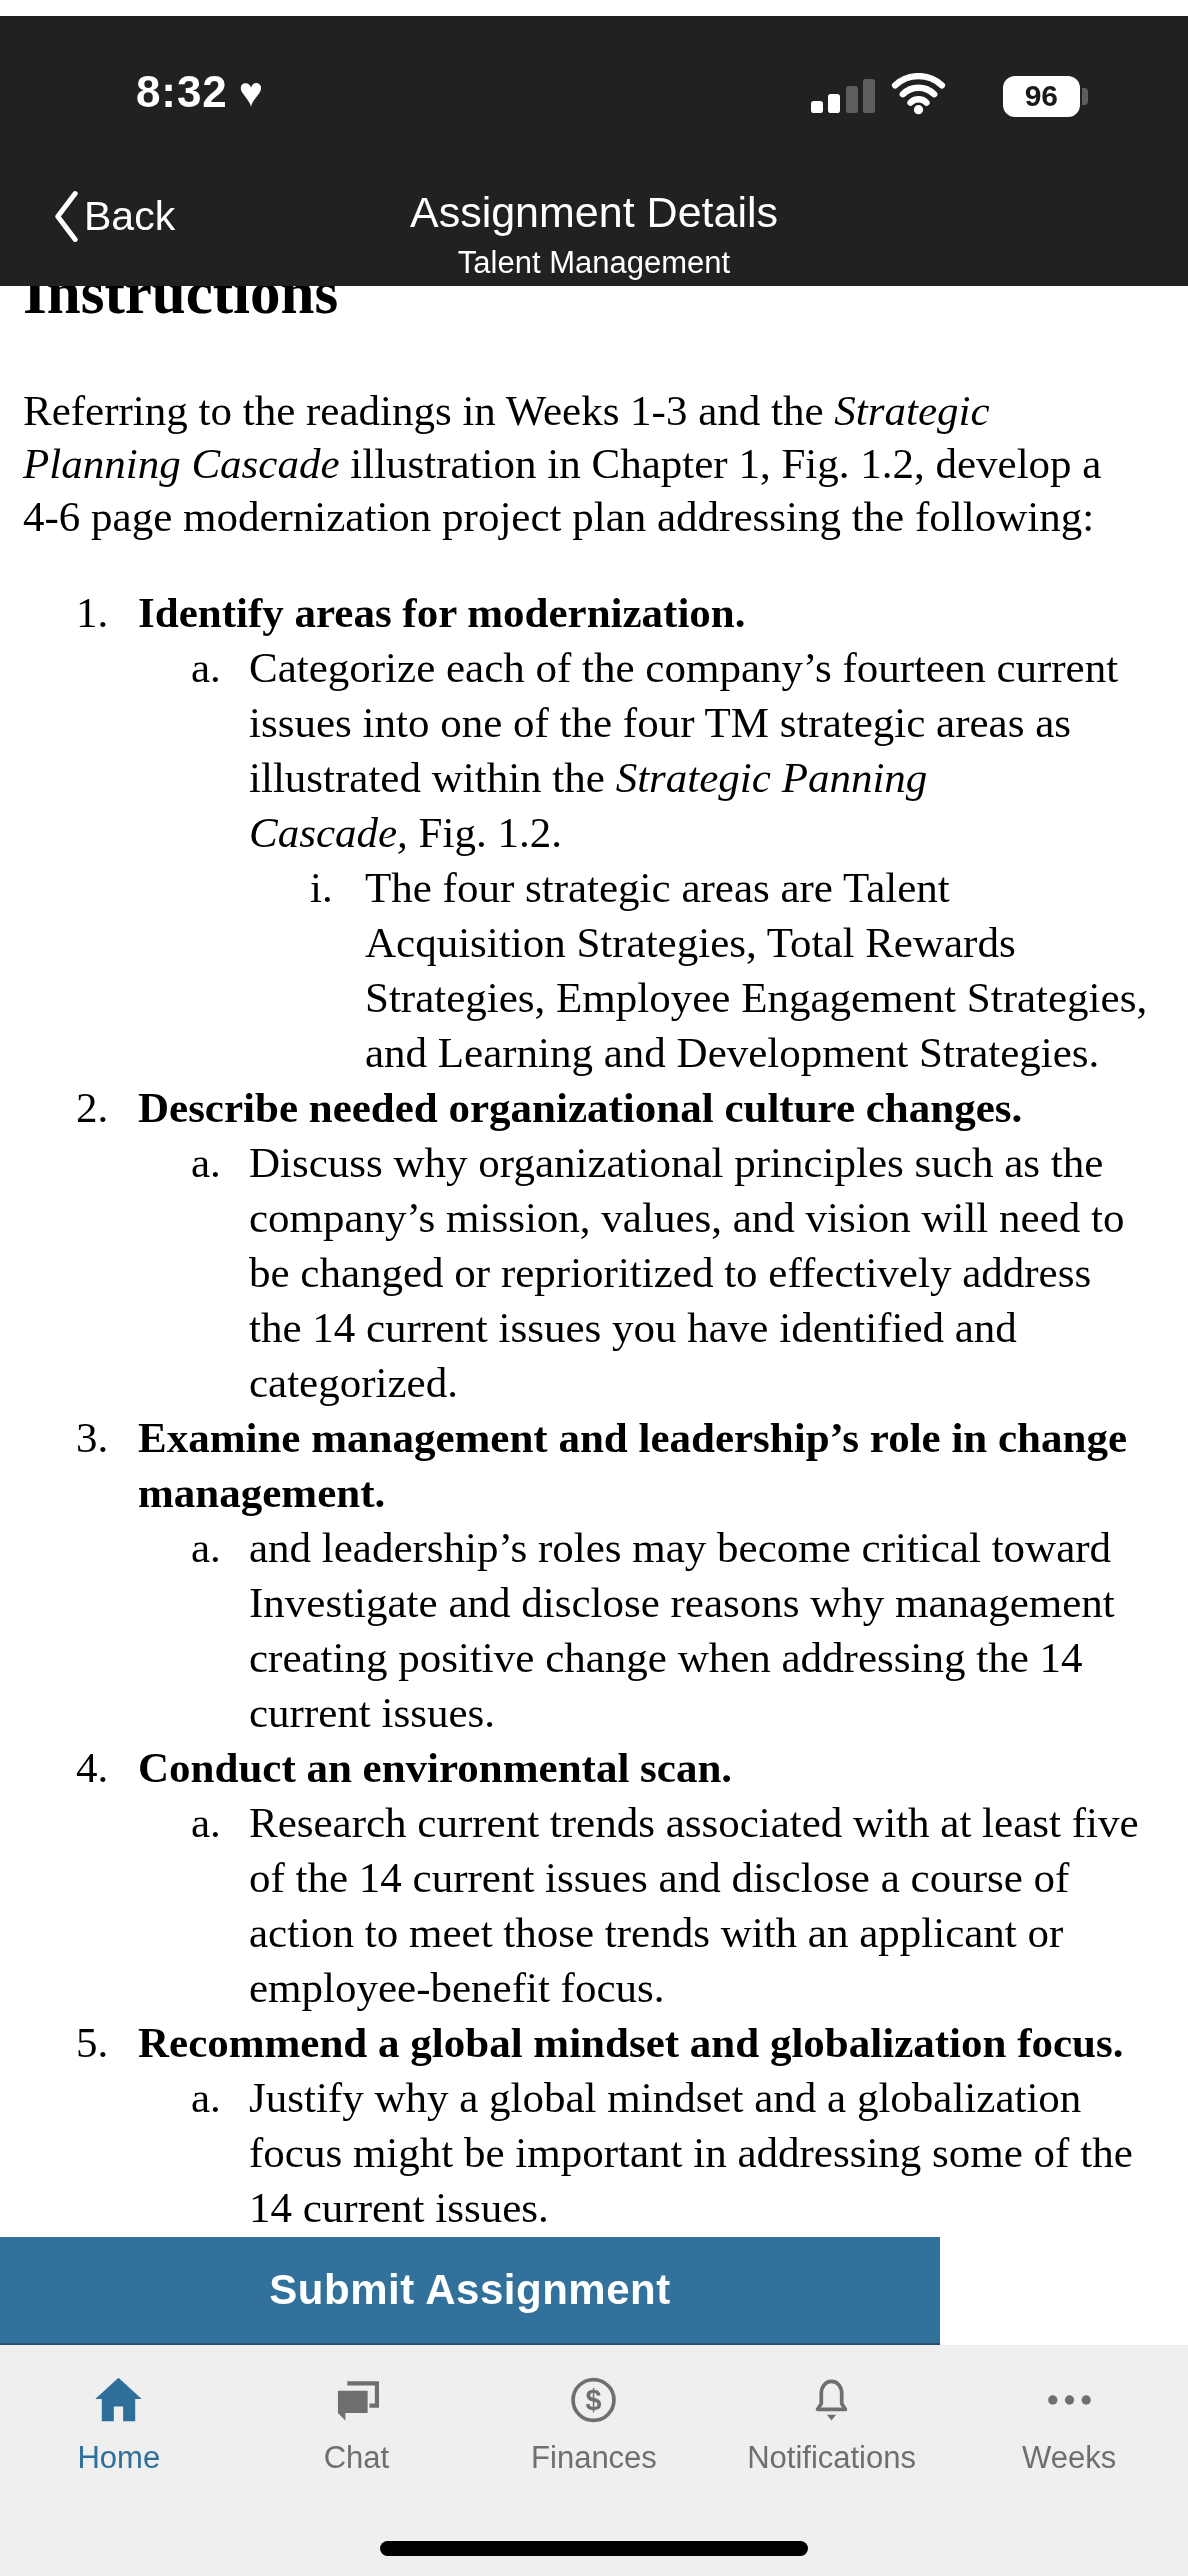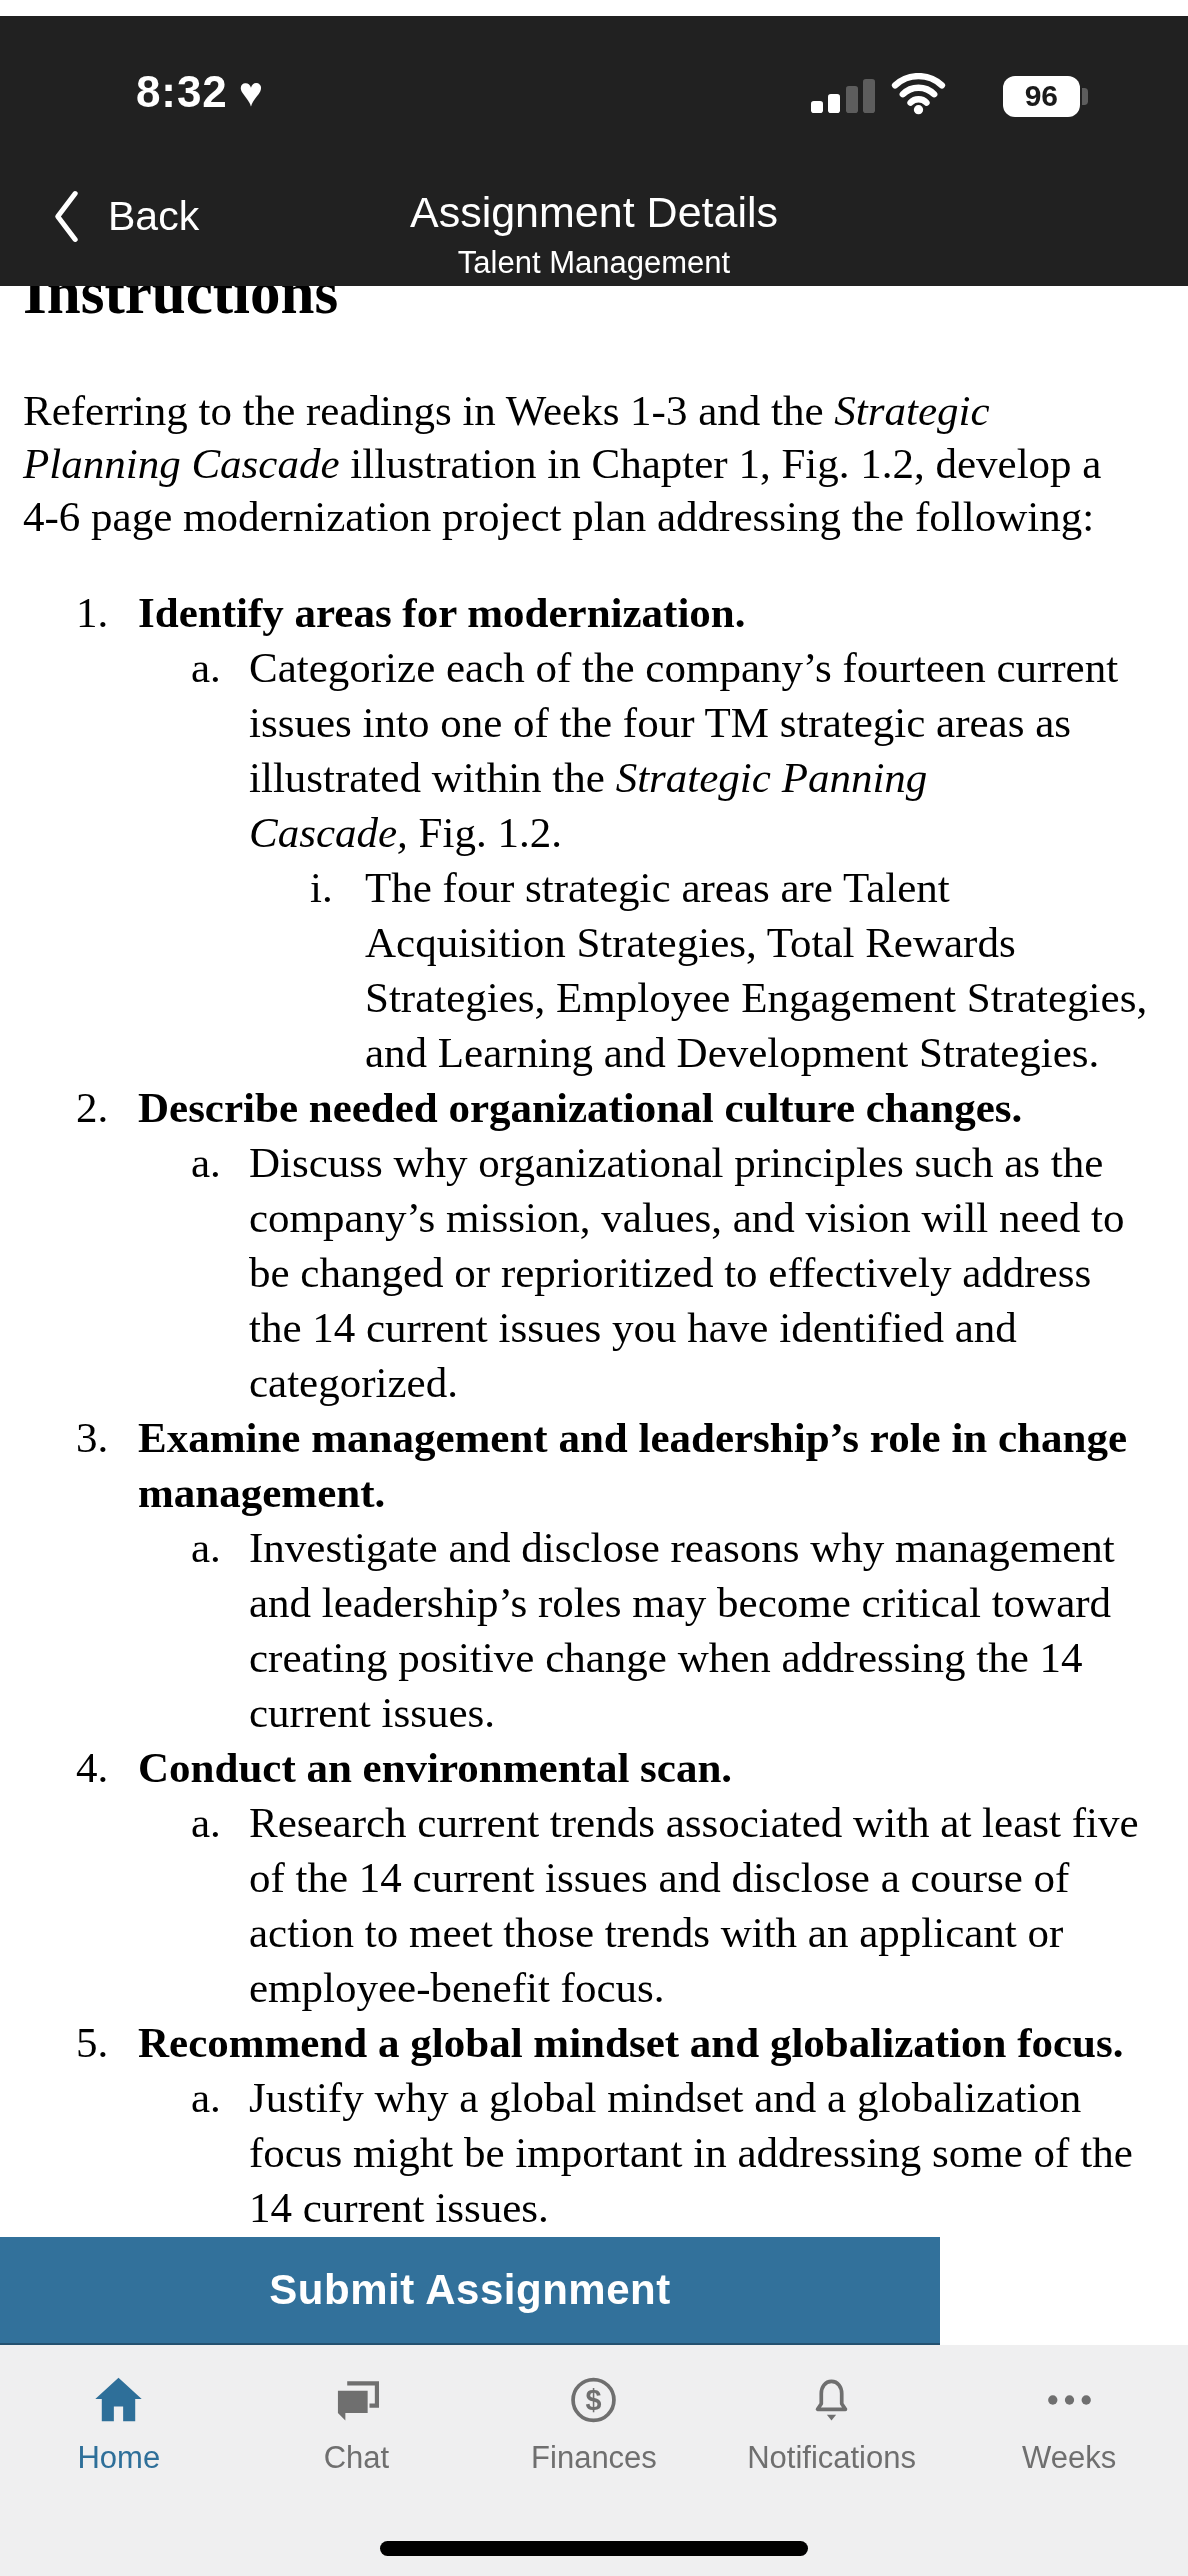--- a/index.html
+++ b/index.html
@@ -25,21 +25,21 @@
   .sigbars i.b1{height:12px}.sigbars i.b2{height:19.3px}
   .sigbars i.b3{height:27px;background:#5d5d5d}.sigbars i.b4{height:34px;background:#5d5d5d}
   .wifi{width:57px;height:42px;}
   .battery{display:flex;align-items:center;margin-bottom:-1.8px;padding-left:41px;}
   .battery .cell{
     width:77px;height:41px;background:#fff;border-radius:12px;
     color:#1a1a1a;font-size:30px;font-weight:700;display:flex;align-items:center;justify-content:center;
   }
   .battery .nub{width:6.4px;height:16.6px;background:#5d5d5d;border-radius:0 3.7px 3.7px 0;margin-left:1.8px;}
   .back{
-    position:absolute;left:52px;top:173px;display:flex;gap:28px;cursor:pointer;
+    position:absolute;left:52px;top:173px;display:flex;gap:4px;cursor:pointer;
   }
   .back svg{display:block;}
   .back-label{font-size:41px;line-height:55px;color:#fff;}
   .nav-title{
     position:absolute;left:0;right:0;top:171px;text-align:center;
     font-size:43px;font-weight:500;line-height:50px;
   }
   .nav-subtitle{
     position:absolute;left:0;right:0;top:227px;text-align:center;
     font-size:31px;font-weight:400;line-height:39px;
@@ -128,22 +128,22 @@
       <div class="line"><span>the 14 current issues you have identified and</span></div>
       <div class="line"><span>categorized.</span></div>
     </div>
     <div class="li lv1">
       <span class="marker">3.</span>
       <div class="line"><span class="bd">Examine management and leadership’s role in change</span></div>
       <div class="line"><span class="bd">management.</span></div>
     </div>
     <div class="li lv2">
       <span class="marker">a.</span>
+      <div class="line"><span>and leadership’s roles may become critical toward</span></div>
       <div class="line"><span>Investigate and disclose reasons why management</span></div>
-      <div class="line"><span>and leadership’s roles may become critical toward</span></div>
       <div class="line"><span>creating positive change when addressing the 14</span></div>
       <div class="line"><span>current issues.</span></div>
     </div>
     <div class="li lv1">
       <span class="marker">4.</span>
       <div class="line"><span class="bd">Conduct an environmental scan.</span></div>
     </div>
     <div class="li lv2">
       <span class="marker">a.</span>
       <div class="line"><span>Research current trends associated with at least five</span></div>

